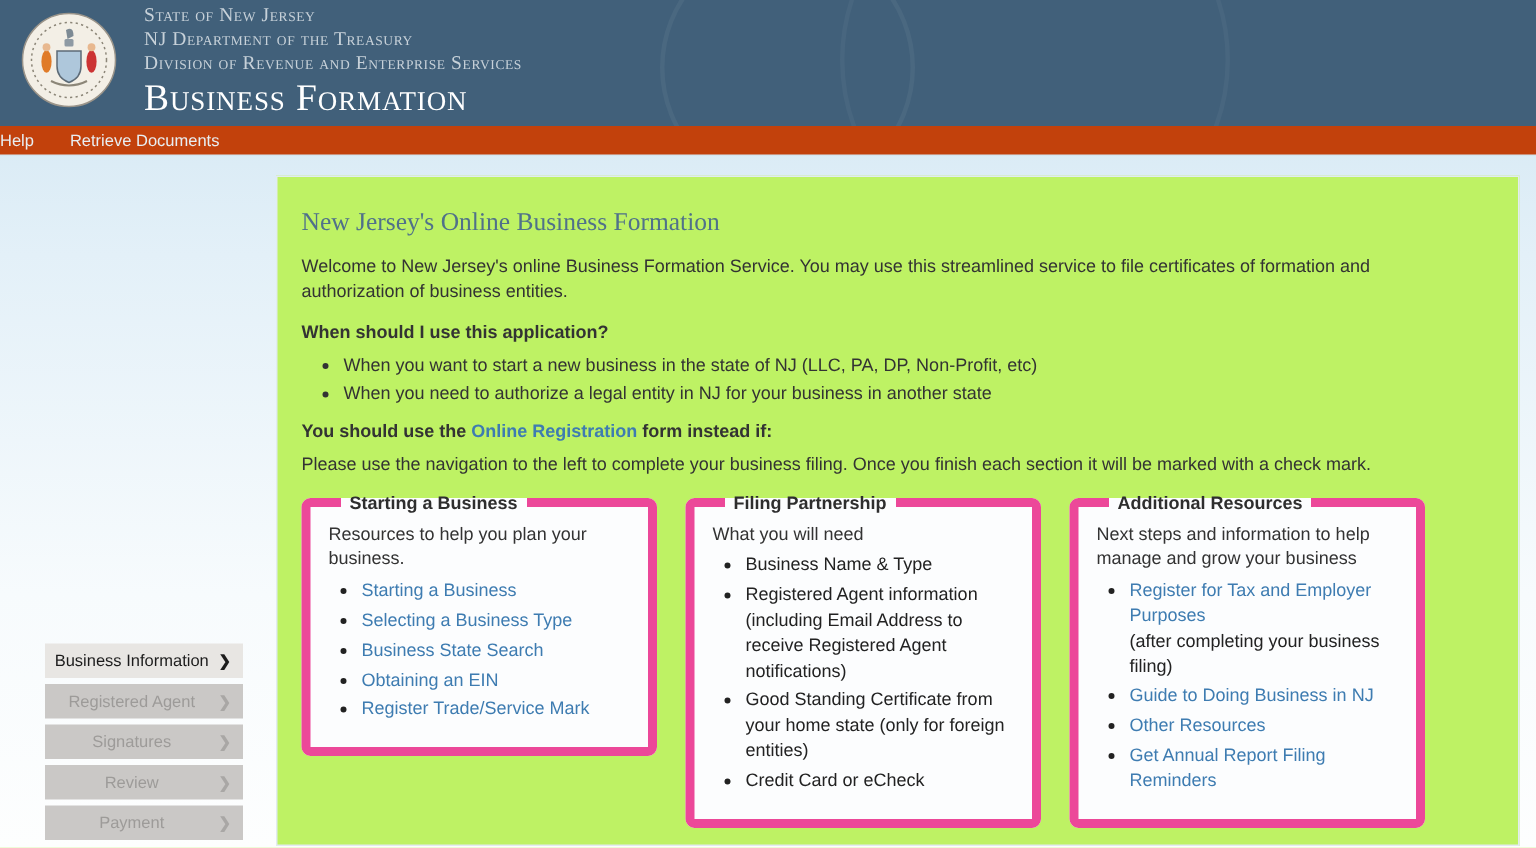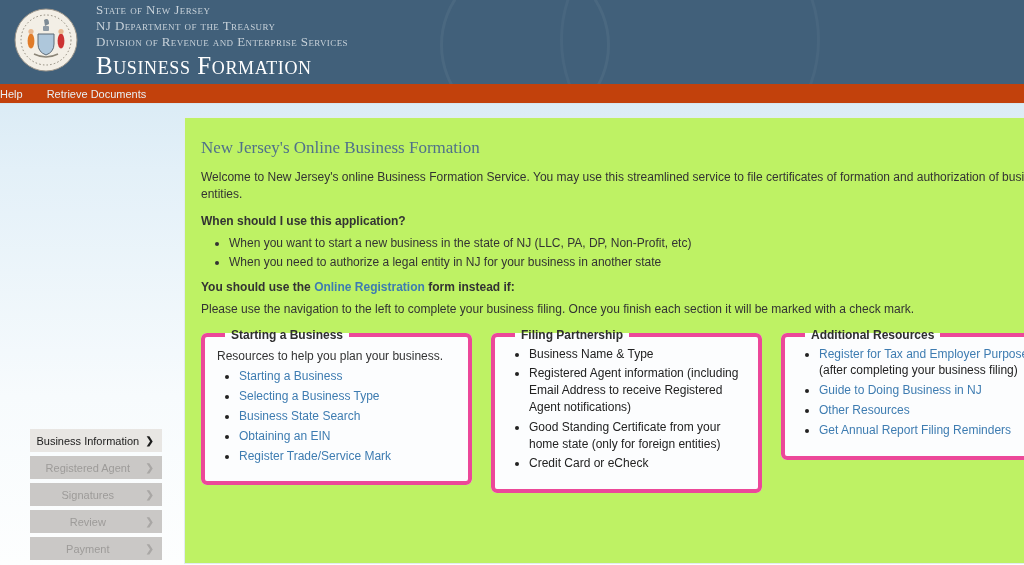--- a/index.html
+++ b/index.html
@@ -54,21 +54,21 @@
   }
   .content-panel p { font-size:12px; line-height:1.45; margin-bottom:9px; }
   .sub-head { font-size:12px; font-weight:bold; margin:10px 0 7px; }
   .sub-head a.inline-link { color:#3e7cb1; text-decoration:none; cursor:pointer; }
   ul.plain-bullets { margin:0 0 10px 0; padding-left:28px; }
   ul.plain-bullets li { font-size:12px; line-height:1.35; margin-bottom:3px; }
 
   
   .boxes { display:flex; gap:19px; margin-top:9px; align-items:flex-start; }
   fieldset.res-box {
-    width:271px; flex:0 0 auto; border:4px solid #ec4899; border-radius:6px;
+    width:237px; flex:0 0 auto; border:6px solid #ec4899; border-radius:6px;
     padding:2px 12px 14px 12px; background:#fcfdfe;
   }
   fieldset.res-box legend { font-size:12px; font-weight:bold; color:#2e2e2e; margin-left:8px; padding:0 6px; }
   fieldset.res-box p { font-size:12px; line-height:1.4; margin:4px 0 4px; }
   fieldset.res-box ul { margin:2px 0 0; padding-left:22px; }
   fieldset.res-box li { font-size:12px; line-height:1.4; margin-bottom:3px; color:#222; }
   fieldset.res-box li a { color:#3e7cb1; text-decoration:none; cursor:pointer; }
   fieldset.res-box li .link-note { color:#222; display:block; }
 </style>
 </head>
@@ -155,30 +155,32 @@
           <li><a>Starting a Business</a></li>
           <li><a>Selecting a Business Type</a></li>
           <li><a>Business State Search</a></li>
           <li><a>Obtaining an EIN</a></li>
           <li><a>Register Trade/Service Mark</a></li>
         </ul>
       </fieldset>
 
       <fieldset class="res-box">
         <legend>Filing Partnership</legend>
+        <p>What you will need</p>
         <ul>
           <li>Business Name &amp; Type</li>
           <li>Registered Agent information (including Email Address to receive Registered Agent notifications)</li>
           <li>Good Standing Certificate from your home state (only for foreign entities)</li>
           <li>Credit Card or eCheck</li>
         </ul>
       </fieldset>
 
       <fieldset class="res-box">
         <legend>Additional Resources</legend>
+        <p>Next steps and information to help manage and grow your business</p>
         <ul>
           <li>
             <a>Register for Tax and Employer Purposes</a>
             <span class="link-note">(after completing your business filing)</span>
           </li>
           <li><a>Guide to Doing Business in NJ</a></li>
           <li><a>Other Resources</a></li>
           <li><a>Get Annual Report Filing Reminders</a></li>
 
         </ul>

